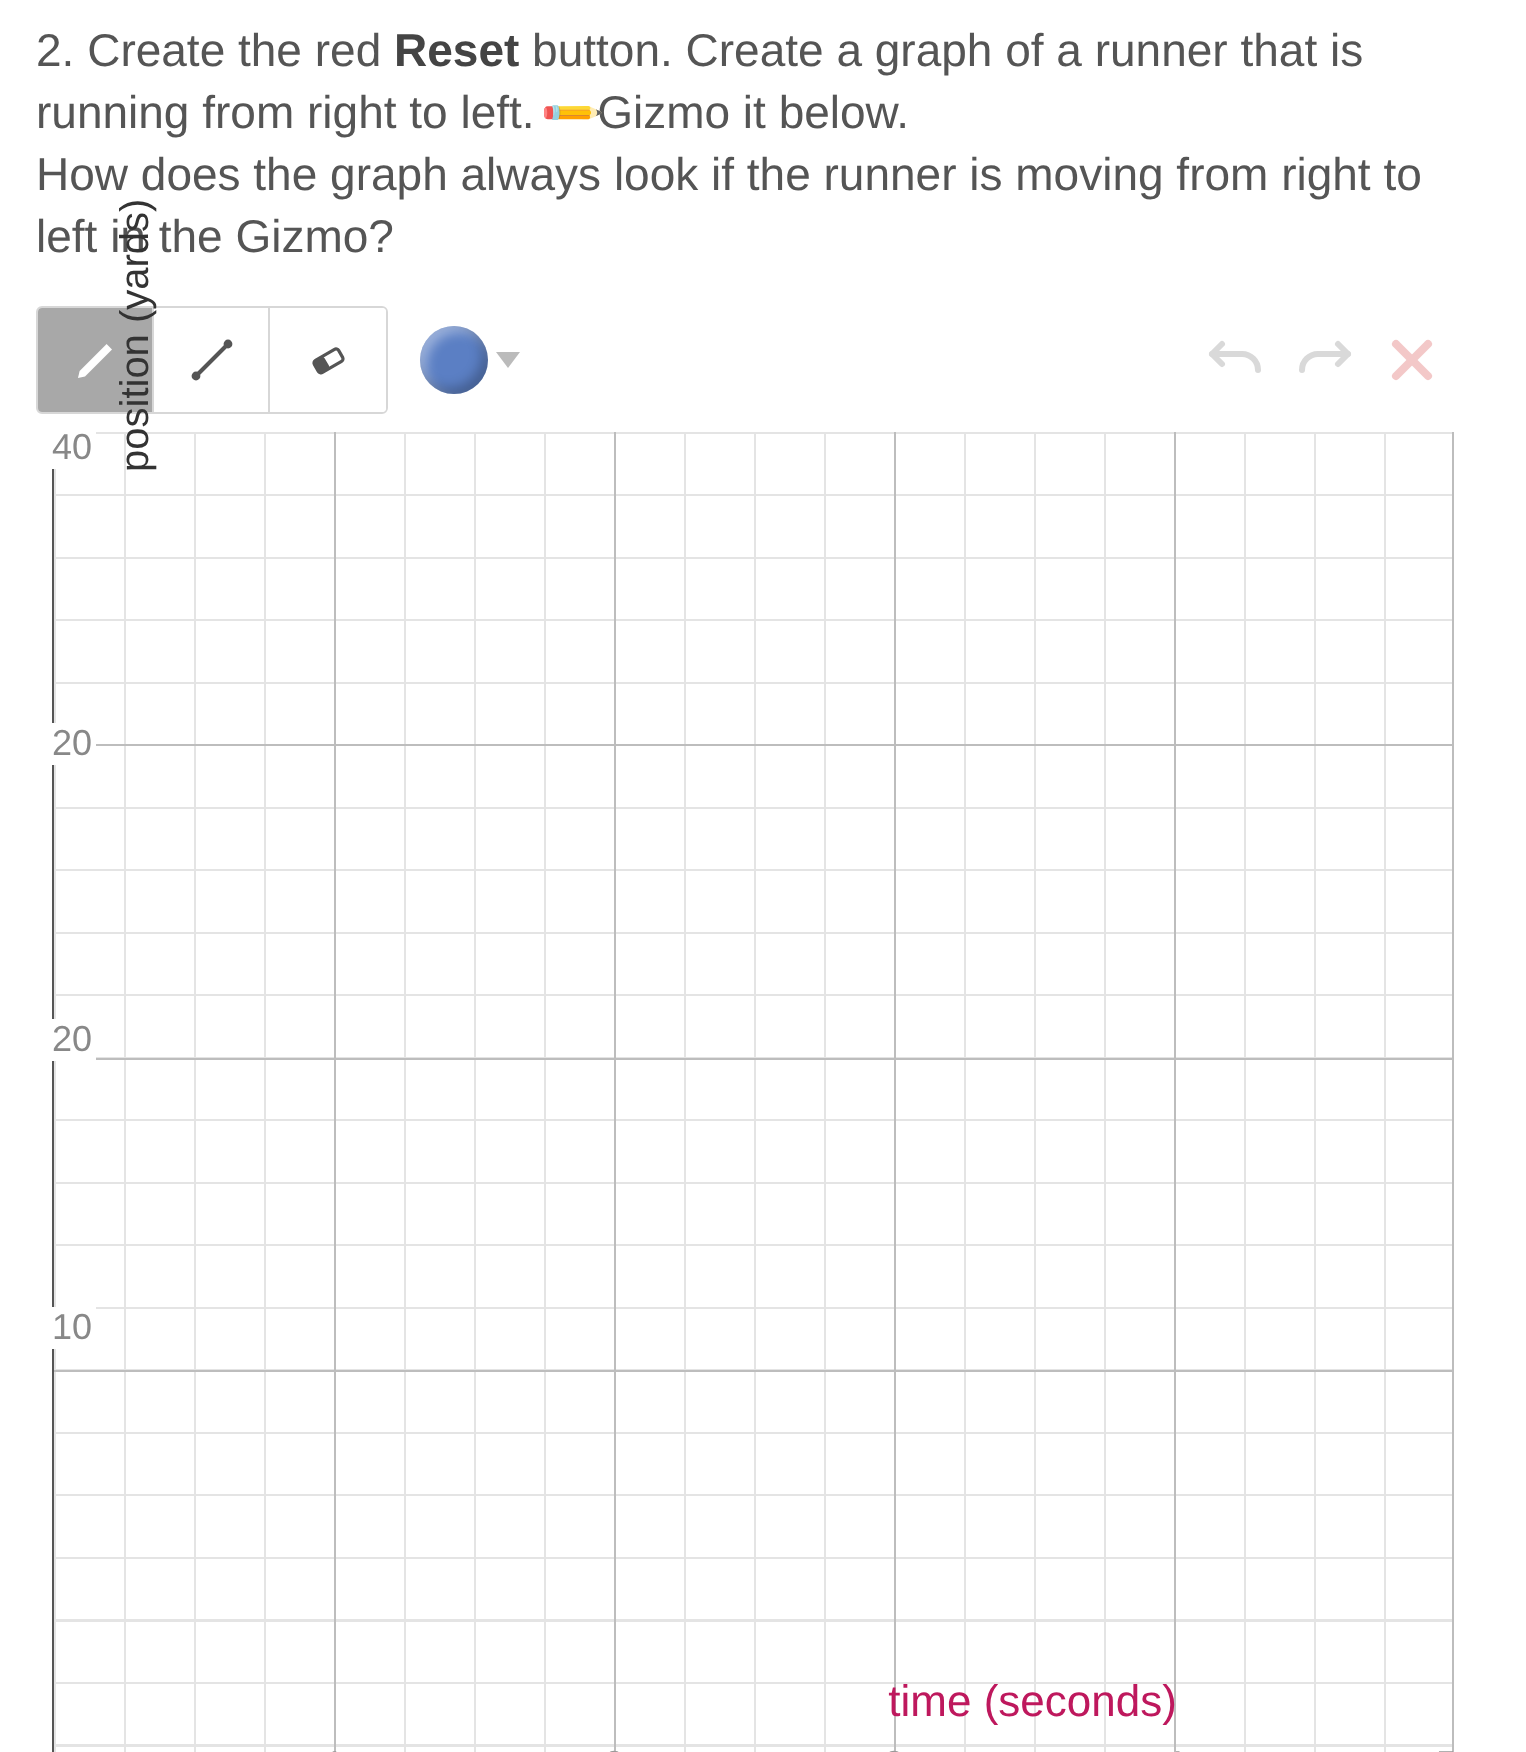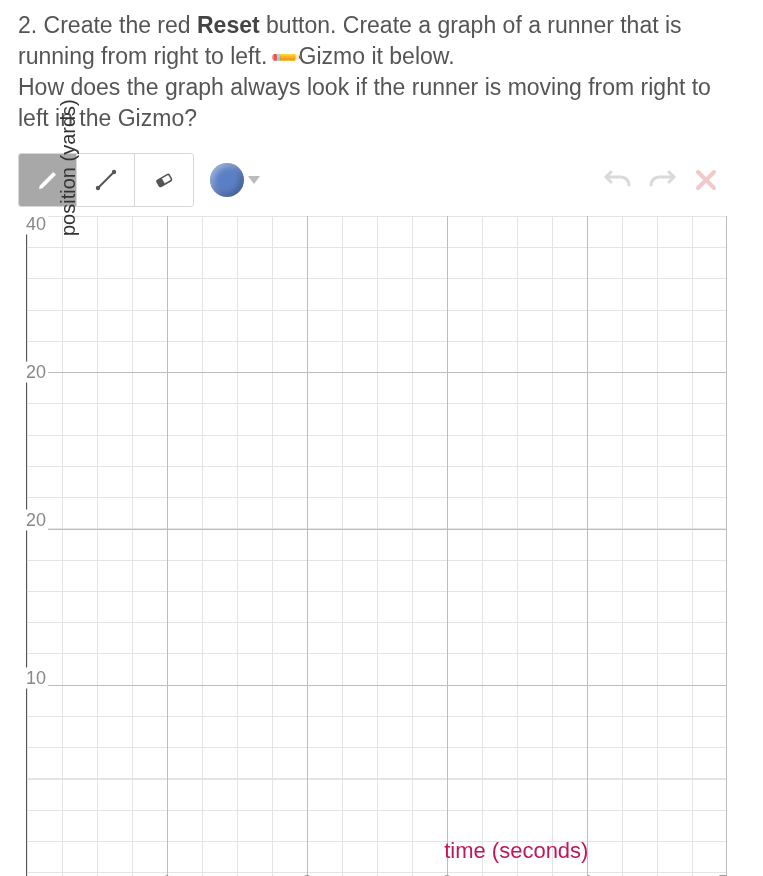--- a/index.html
+++ b/index.html
@@ -214,21 +214,21 @@
     <div class="maj-v" style="left:560px"></div>
     <div class="maj-v" style="left:699px"></div>
 
     <div class="maj-h" style="top:156.25px"></div>
     <div class="maj-h" style="top:312.5px"></div>
     <div class="maj-h" style="top:468.75px"></div>
 
     <div class="ytick" style="top:8px">40</div>
     <div class="ytick" style="top:156.25px">20</div>
     <div class="ytick" style="top:304px">20</div>
-    <div class="ytick" style="top:462px">10</div>
+    <div class="ytick" style="top:448px">10</div>
 
     <div class="xtick" style="left:140px">1</div>
     <div class="xtick" style="left:280px">2</div>
     <div class="xtick" style="left:420px">3</div>
     <div class="xtick" style="left:560px">4</div>
     <div class="xtick" style="left:696px">5</div>
 
     <div class="ylabel">position (yards)</div>
     <div class="xlabel">time (seconds)</div>
   </div>

